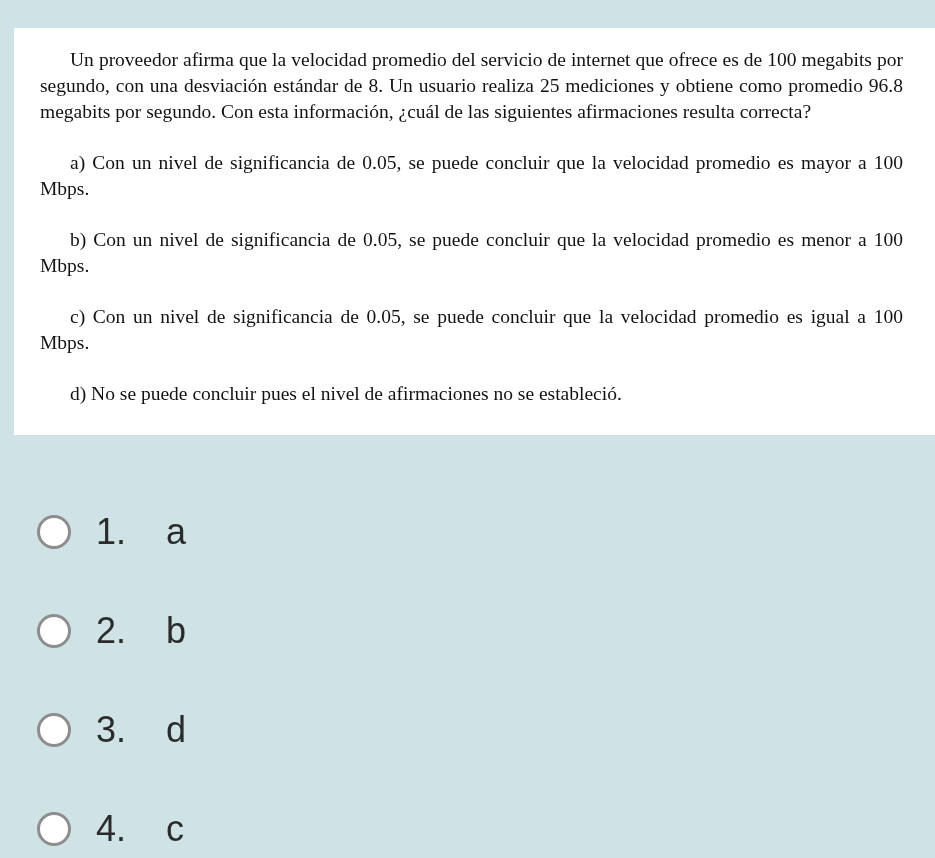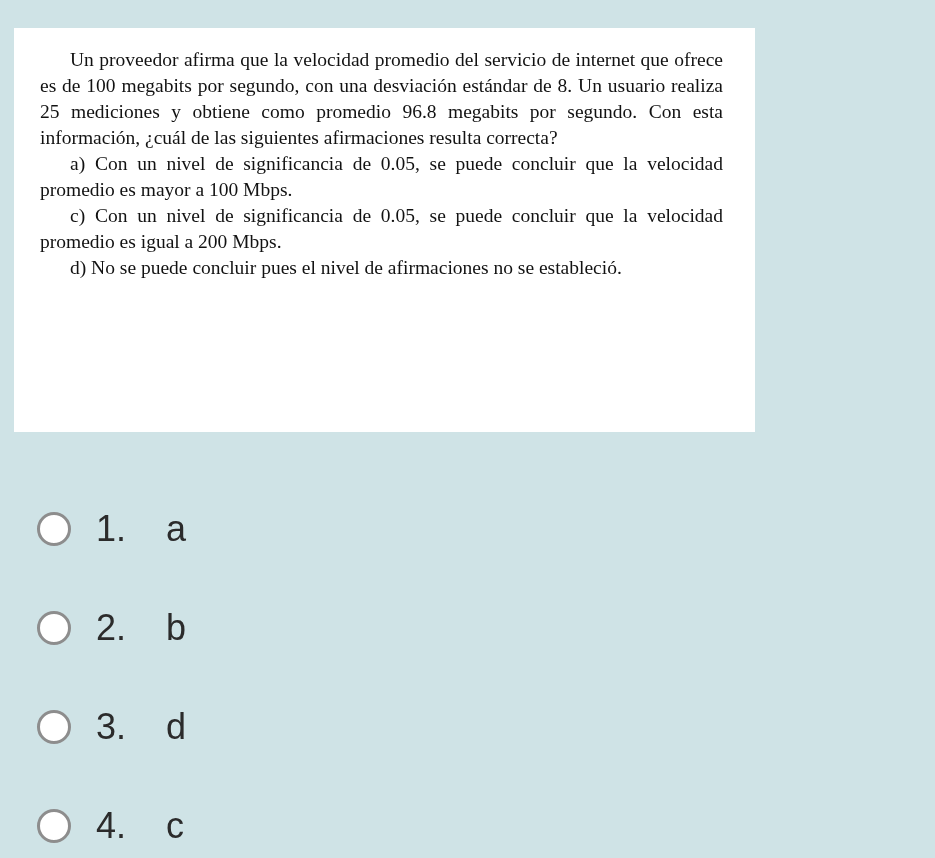--- a/index.html
+++ b/index.html
@@ -9,32 +9,33 @@
   }
   body {
     background: #cfe3e6;
     font-family: "Liberation Sans", sans-serif;
     overflow: hidden;
   }
 
   
   .question-card {
     margin: 28px 0 0 14px;
-    width: 741px;
+    width: 921px;
     min-height: 404px;
     background: #ffffff;
     padding: 13px 32px 28px 26px;
   }
   .question-card p {
     font-family: "Liberation Serif", "DejaVu Serif", serif;
     font-size: 19.5px;
     line-height: 26px;
     color: #121212;
     text-align: justify;
     text-indent: 30px;
+    margin-top: 25px;
   }
   .question-card p:first-child {
     margin-top: 6px;
   }
 
   
   .options {
     margin: 76px 0 0 37px;
     display: flex;
     flex-direction: column;
@@ -63,21 +64,22 @@
     font-size: 36px;
     color: #2b2b2b;
   }
 </style>
 </head>
 <body>
 
 <div class="question-card">
   <p>Un proveedor afirma que la velocidad promedio del servicio de internet que ofrece es de 100 megabits por segundo, con una desviación estándar de 8. Un usuario realiza 25 mediciones y obtiene como promedio 96.8 megabits por segundo. Con esta información, ¿cuál de las siguientes afirmaciones resulta correcta?</p>
   <p>a) Con un nivel de significancia de 0.05, se puede concluir que la velocidad promedio es mayor a 100 Mbps.</p>
-  <p>c) Con un nivel de significancia de 0.05, se puede concluir que la velocidad promedio es igual a 200 Mbps.</p>
+  <p>b) Con un nivel de significancia de 0.05, se puede concluir que la velocidad promedio es menor a 100 Mbps.</p>
+  <p>c) Con un nivel de significancia de 0.05, se puede concluir que la velocidad promedio es igual a 100 Mbps.</p>
   <p>d) No se puede concluir pues el nivel de afirmaciones no se estableció.</p>
 </div>
 
 <div class="options">
 
   <div class="option-row">
     <span class="radio"></span>
     <span class="option-number">1.</span>
     <span class="option-letter">a</span>
   </div>

